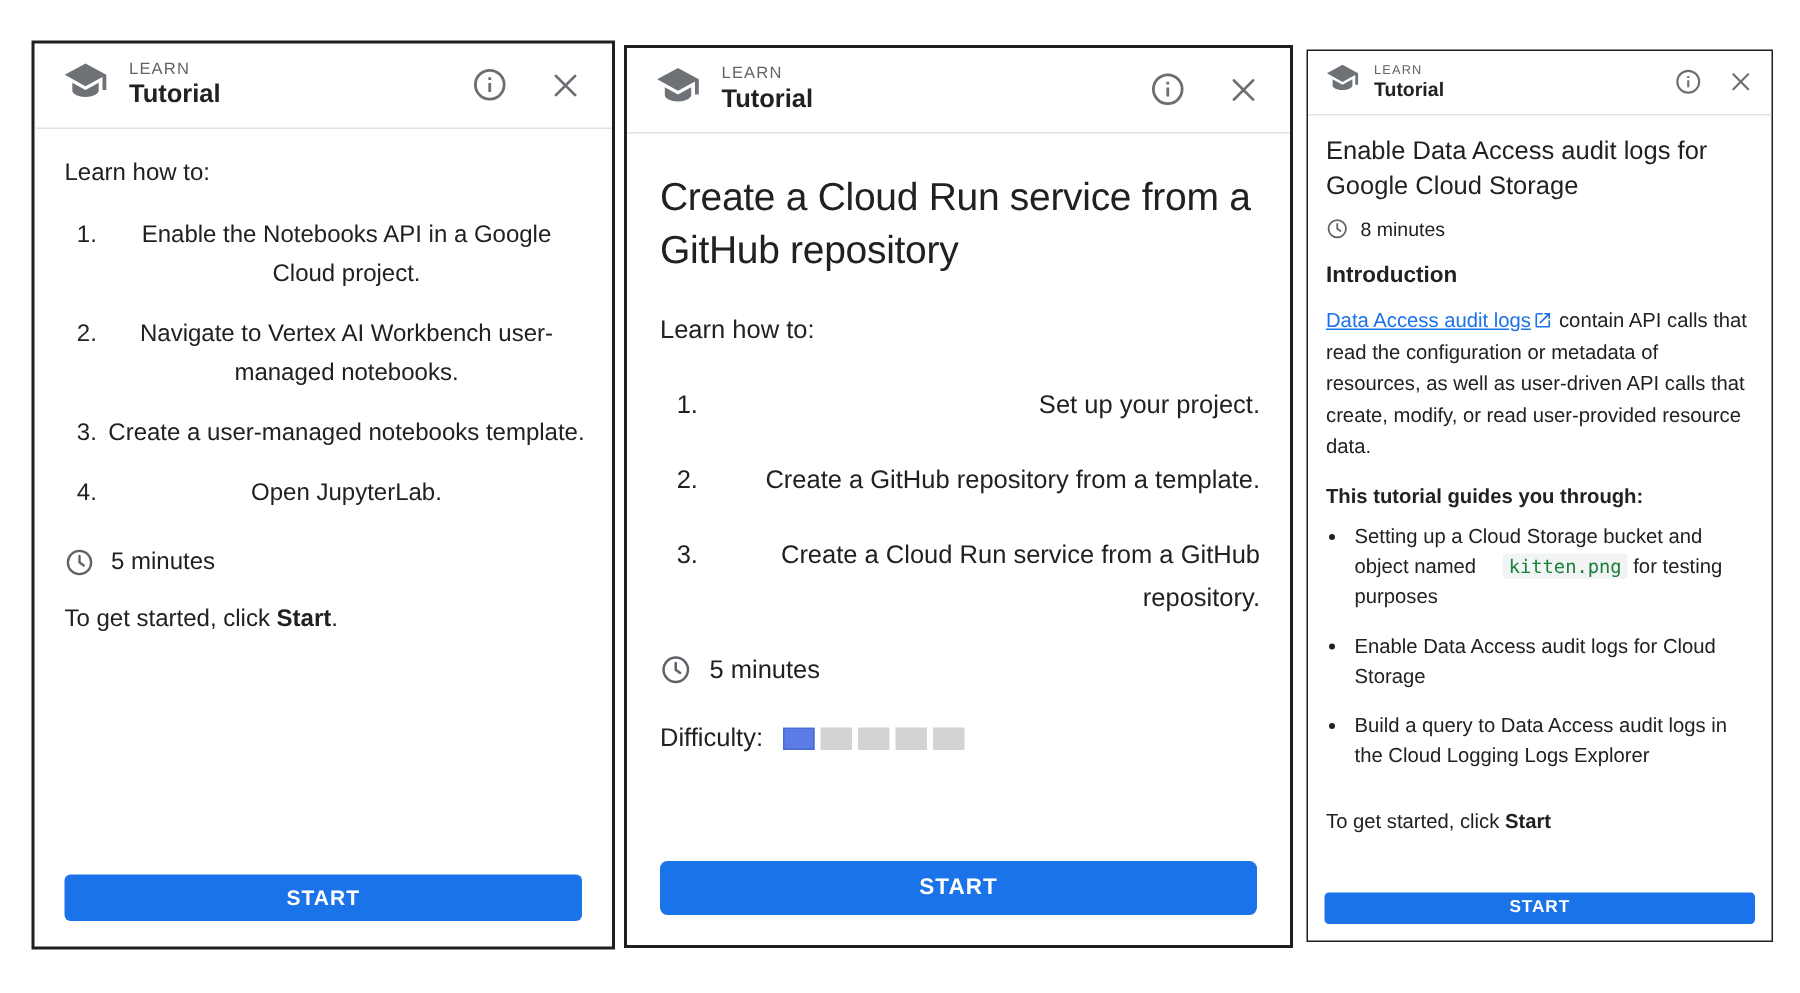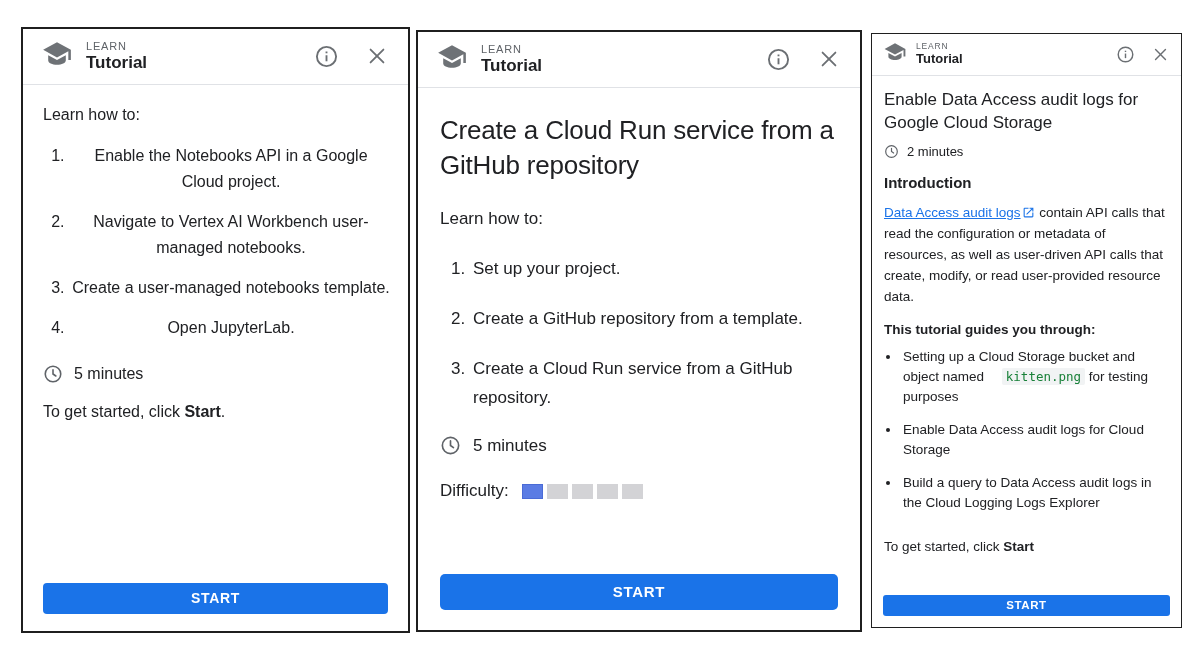--- a/index.html
+++ b/index.html
@@ -45,21 +45,21 @@
   .title { color:#202124; font-weight:400; }
   #panel-1 .title { font-size:22px; line-height:30px; padding:21px 20px 0; }
   #panel-2 .title { font-size:26px; line-height:35px; padding:25px 22px 0; letter-spacing:-0.2px; }
   #panel-3 .title { font-size:17px; line-height:23px; padding:12px 12px 0; }
   .learn-label { color:#202124; }
   #panel-1 .learn-label { font-size:16px; padding:21px 20px 0; }
   #panel-2 .learn-label { font-size:17px; padding:26px 22px 0; }
   ol.steps { margin:0; color:#202124; }
   #panel-1 ol.steps { padding:19px 18px 0 46px; font-size:16px; line-height:26px; }
   #panel-1 ol.steps li { margin-bottom:14px; padding-left:3px;text-align:center; }
-  #panel-2 ol.steps { padding:25px 20px 0 52px; font-size:17px; line-height:29px; }
+  #panel-2 ol.steps { padding:25px 20px 0 52px; font-size:17px; line-height:29px;text-align:right; }
   #panel-2 ol.steps li { margin-bottom:21px; padding-left:3px; }
   .est-label { font-size:16px; padding:7px 20px 0; }
   .time-row { display:flex; align-items:center; }
   #panel-1 .time-row { gap:11px; padding:9px 20px 0; font-size:16px; }
   #panel-2 .time-row { gap:12px; padding:2px 22px 0; font-size:17px; }
   #panel-3 .time-row { gap:8px; padding:10px 12px 0; font-size:13px; }
   .clock-ic { line-height:0; }
   #panel-1 .clock-ic svg { width:20px; height:20px; }
   #panel-2 .clock-ic svg { width:21px; height:21px; }
   #panel-3 .clock-ic svg { width:15px; height:15px; }
@@ -227,21 +227,21 @@
             <use href="#xmark"></use>
           </svg></span>
     </div>
   </div>
   <div class="title">Enable Data Access audit logs for Google Cloud Storage</div>
   <div class="time-row">
     <span class="clock-ic">
       <svg viewBox="0 0 24 24">
           <use href="#clock"></use>
         </svg></span>
-    <span>2 minutes</span>
+    <span>8 minutes</span>
   </div>
   <div class="section-head intro">Introduction</div>
   <div class="para">
     <a>Data Access audit logs</a><svg class="ext-ic" viewBox="0 0 24 24" fill="#1a73e8">
         <path d="M19 19H5V5h7V3H5a2 2 0 0 0-2 2v14a2 2 0 0 0 2 2h14c1.1 0 2-.9 2-2v-7h-2v7zM14 3v2h3.59l-9.83 9.83 1.41 1.41L19 6.41V10h2V3h-7z"></path>
       </svg><span> contain API calls that read the configuration or metadata of resources, as well as user-driven API calls that create, modify, or read user-provided resource data.</span>
   </div>
   <div class="section-head guides">This tutorial guides you through:</div>
   <ul class="bullets">
     <li><span>Setting up a Cloud Storage bucket and object named </span><span class="code-chip">kitten.png</span><span> for testing purposes</span></li>

